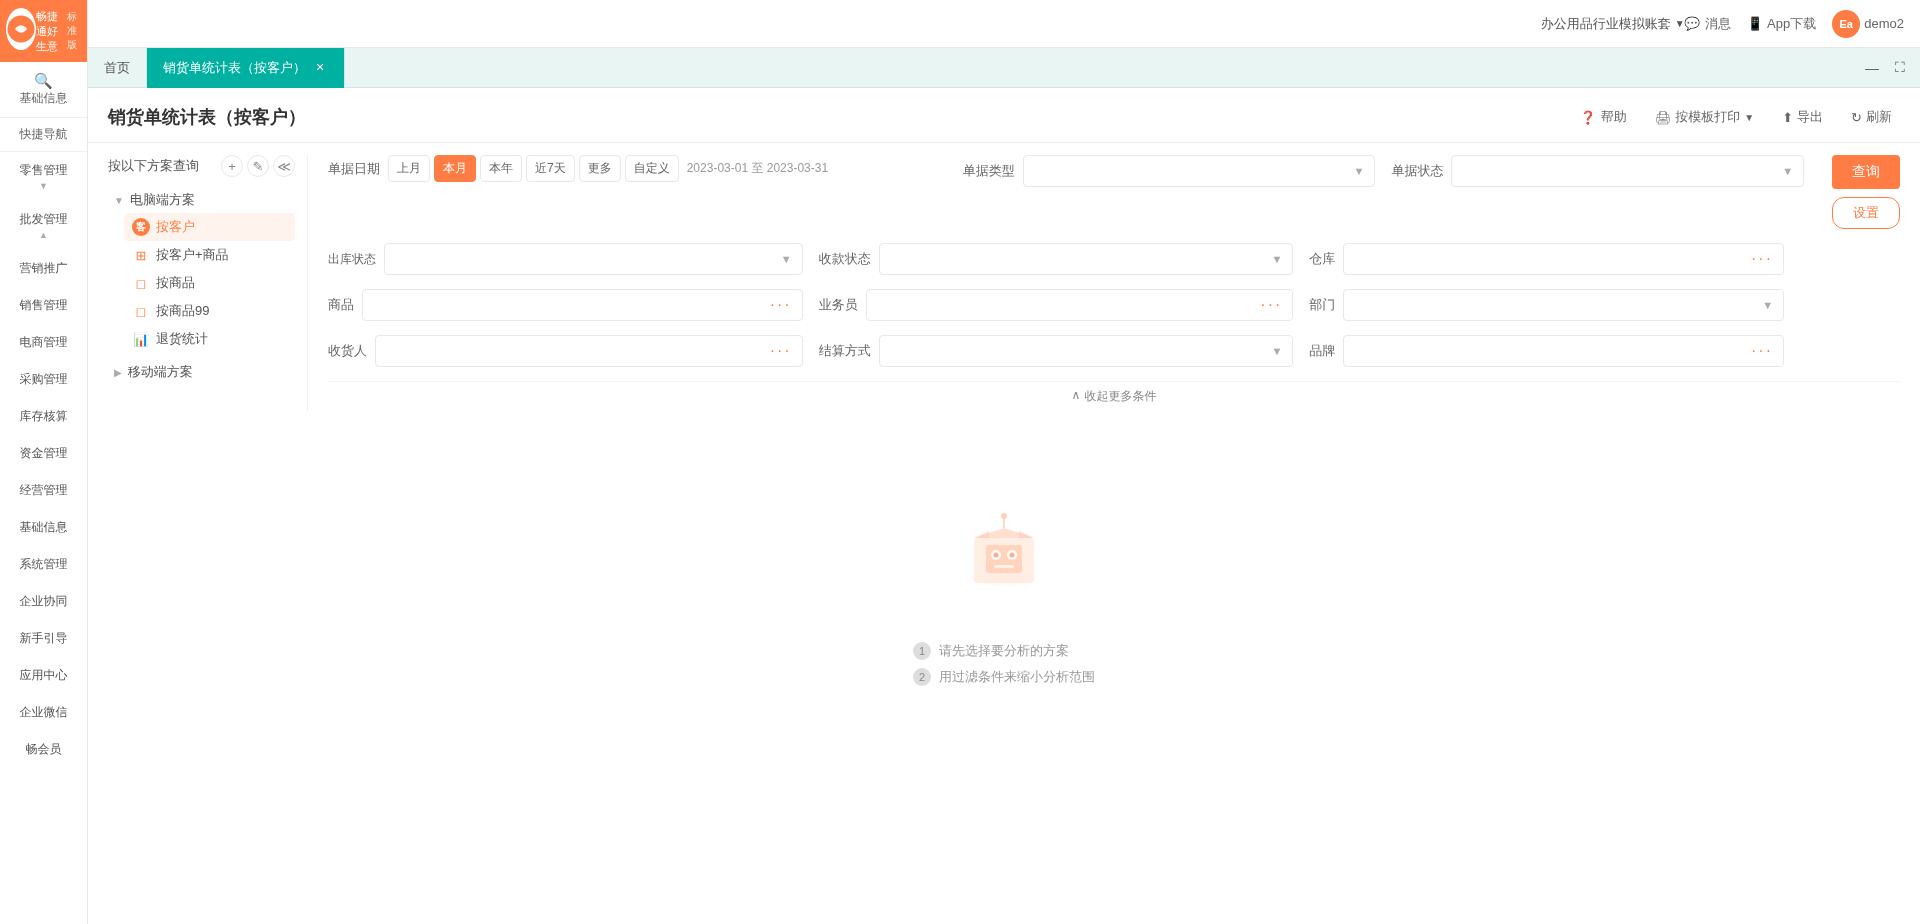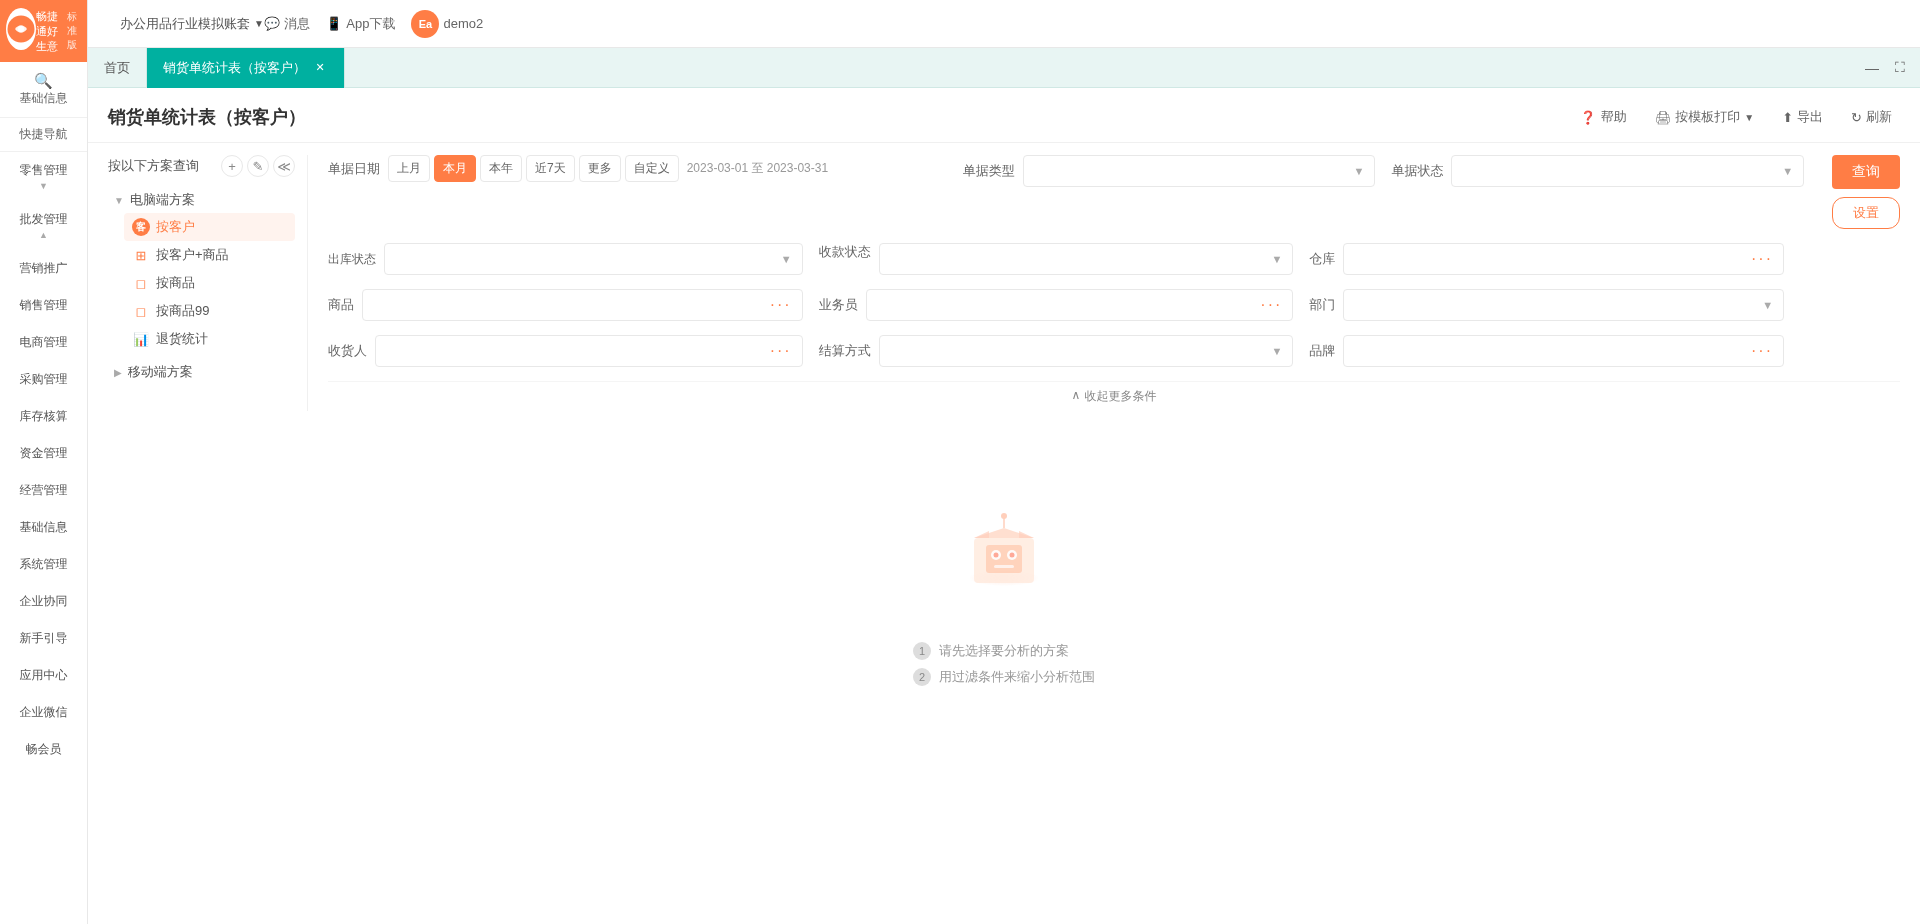--- a/index.html
+++ b/index.html
@@ -11,21 +11,21 @@
     .sidebar-logo .logo-icon { width: 42px; height: 42px; background: #fff; border-radius: 50%; display: flex; align-items: center; justify-content: center; margin-bottom: 4px; }
     .sidebar-logo .logo-icon svg { width: 30px; height: 30px; }
     .sidebar-search { width: 100%; padding: 10px 6px; text-align: center; color: #666; font-size: 12px; border-bottom: 1px solid #f0f0f0; cursor: pointer; }
     .sidebar-nav-label { width: 100%; padding: 8px 6px; text-align: center; color: #666; font-size: 12px; border-bottom: 1px solid #f0f0f0; cursor: pointer; }
     .sidebar-item { width: 100%; padding: 10px 6px; text-align: center; color: #555; font-size: 12px; cursor: pointer; display: flex; flex-direction: column; align-items: center; gap: 2px; }
 
     
     .main { flex: 1; display: flex; flex-direction: column; overflow: hidden; }
 
     
-    .top-header { height: 48px; background: #fff; border-bottom: 1px solid #e8e8e8; display: flex; align-items: center; justify-content: flex-start; padding: 0 32px; }
+    .top-header { height: 48px; background: #fff; border-bottom: 1px solid #e8e8e8; display: flex; align-items: center; justify-content: flex-end; padding: 0 16px; }
     .header-left { display: flex; align-items: center; gap: 8px; color: #666; font-size: 13px; }
     .header-right { display: flex; align-items: center; gap: 16px; color: #666; font-size: 13px; }
     .header-right .icon-btn { display: flex; align-items: center; gap: 4px; cursor: pointer; }
     .header-right .avatar { width: 28px; height: 28px; border-radius: 50%; background: #ff7d45; display: flex; align-items: center; justify-content: center; color: #fff; font-size: 11px; font-weight: bold; cursor: pointer; overflow: hidden; }
 
     
     .tab-bar { height: 40px; background: #e8f5f3; display: flex; align-items: center; padding: 0 0; border-bottom: 1px solid #d0e8e4; }
     .tab-item { height: 40px; display: flex; align-items: center; padding: 0 16px; font-size: 13px; cursor: pointer; color: #555; background: transparent; border-right: 1px solid #d0e8e4; gap: 6px; }
     .tab-item.active { background: #00b0a0; color: #fff; }
     .tab-item .tab-close { display: flex; align-items: center; justify-content: center; width: 16px; height: 16px; border-radius: 50%; font-size: 11px; }
@@ -318,21 +318,21 @@
           </div>
 
           <div style="display:flex; align-items:center; gap:16px; margin-bottom:14px;">
             <div style="display:flex; align-items:center; gap:8px; flex:1;">
               <span style="color:#666;font-size:12px;white-space:nowrap;">出库状态</span>
               <div class="filter-select" style="flex:1;">
                 <span style="color:#ccc;"></span>
                 <span class="filter-select-arrow">▼</span>
               </div>
             </div>
-            <div style="display:flex; align-items:flex-start; gap:8px; flex:1;">
+            <div style="display:flex; align-items:center; gap:8px; flex:1;">
               <span style="color:#666;font-size:13px;white-space:nowrap;">收款状态</span>
               <div class="filter-select" style="flex:1;">
                 <span style="color:#ccc;"></span>
                 <span class="filter-select-arrow">▼</span>
               </div>
             </div>
             <div style="display:flex; align-items:center; gap:8px; flex:1;">
               <span style="color:#666;font-size:13px;white-space:nowrap;">仓库</span>
               <div class="filter-select" style="flex:1; justify-content:flex-end;">
                 <span class="filter-input-dots">···</span>

